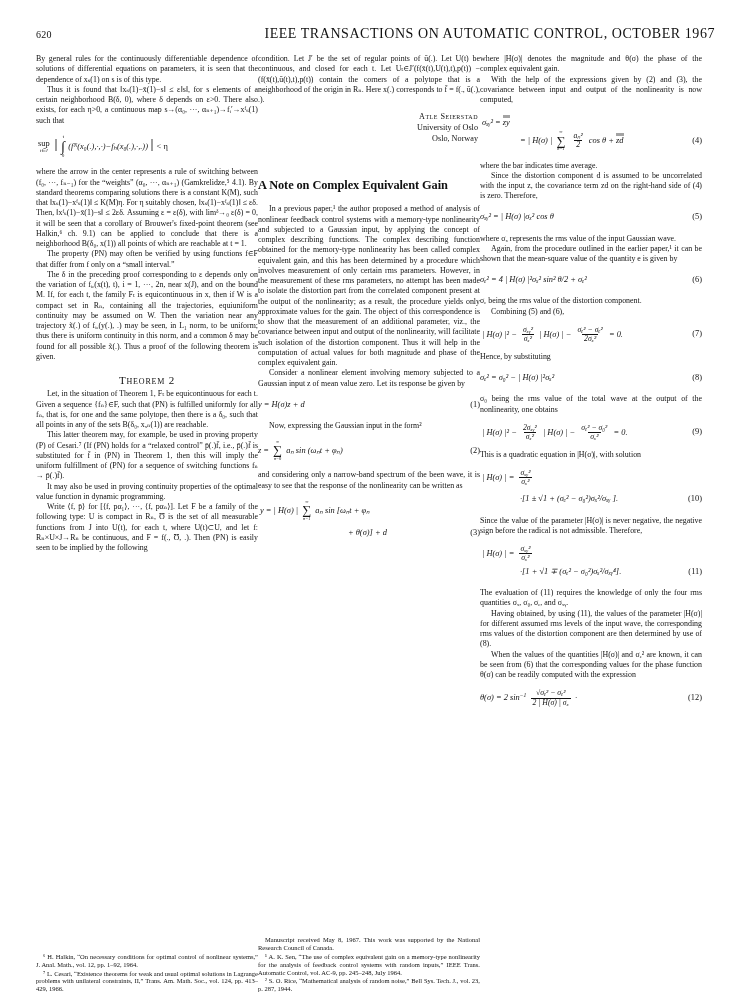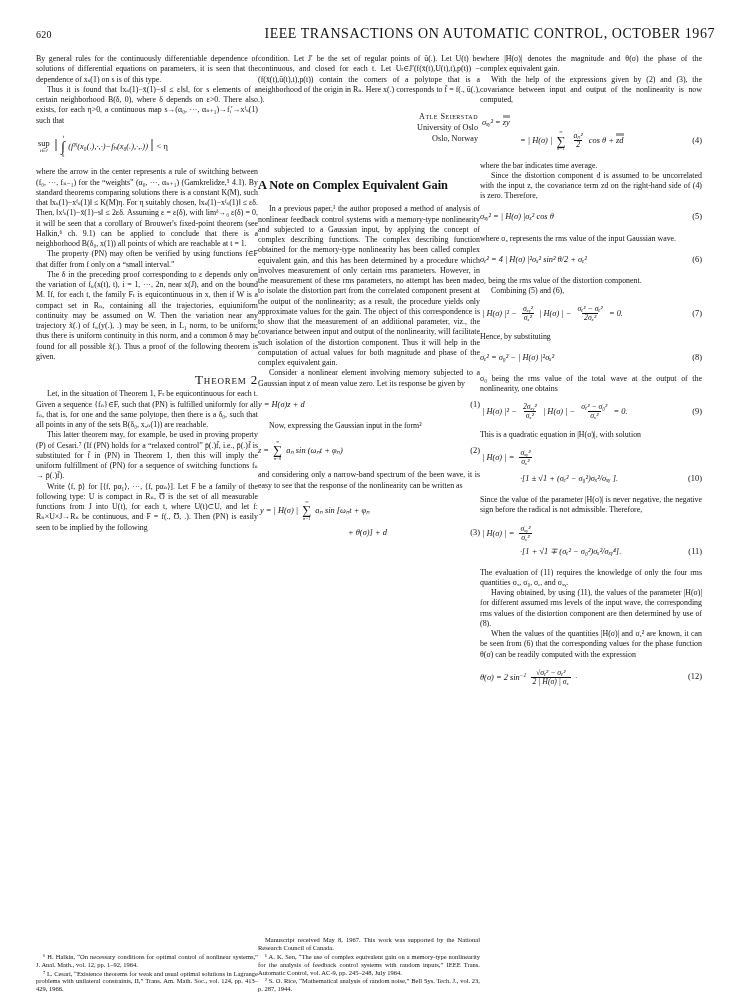--- a/index.html
+++ b/index.html
@@ -156,23 +156,23 @@
   .art-title {
     font-size: 12.4px;
     font-weight: bold;
     margin: 34px 0 12px 0;
     letter-spacing: -0.1px;
     line-height: 14px;
   }
 
   
   .thm-head {
-    text-align: right;
+    text-align: center;
     font-variant: small-caps;
-    font-size: 13px;
+    font-size: 11px;
     letter-spacing: 0.8px;
     margin: 13px 0 4px 0;
   }
 
   
   .signature {
     text-align: right;
     font-size: 8.2px;
     line-height: 11px;
     margin-top: 6px;
@@ -237,20 +237,21 @@
         </div>
 
         <p class="noindent">where the arrow in the center represents a rule of switching between (f₀, ···, fₙ₋₁) for the “weights” (α₀, ···, αₙ₊₁) (Gamkrelidze,⁵ 4.1). By standard theorems comparing solutions there is a constant K(M), such that ‖xₛ(1)−xᶠₛ(1)‖ ≤ K(M)η. For η suitably chosen, ‖xₛ(1)−xᶠₛ(1)‖ ≤ εδ. Then, ‖xᶠₛ(1)−x̄(1)−s‖ ≤ 2εδ. Assuming ε = ε(δ), with limᵟ→₀ ε(δ) = 0, it will be seen that a corollary of Brouwer's fixed-point theorem (see Halkin,⁶ ch. 9.1) can be applied to conclude that there is a neighborhood B(δ₀, x(1)) all points of which are reachable at t = 1.</p>
         <p>The property (PN) may often be verified by using functions f∈F that differ from f only on a “small interval.”</p>
         <p>The δ in the preceding proof corresponding to ε depends only on the variation of fᵢₑ(x(t), t), i = 1, ···, 2n, near x(J), and on the bound M. If, for each t, the family Fₜ is equicontinuous in x, then if W is a compact set in Rₙ, containing all the trajectories, equiuniform continuity may be assumed on W. Then the variation near any trajectory x̃(.) of fᵢₑ(y(.), .) may be seen, in L₁ norm, to be uniform; thus there is uniform continuity in this norm, and a common δ may be found for all possible x̃(.). Thus a proof of the following theorem is given.</p>
 
         <div class="thm-head">Theorem 2</div>
 
         <p>Let, in the situation of Theorem 1, Fₜ be equicontinuous for each t. Given a sequence {fₙ}∈F, such that (PN) is fulfilled uniformly for all fₙ, that is, for one and the same polytope, then there is a δ₀, such that all points in any of the sets B(δ₀, xₓₙ(1)) are reachable.</p>
         <p>This latter theorem may, for example, be used in proving property (P) of Cesari.⁷ (If (PN) holds for a “relaxed control” p̄(.)f̄, i.e., p̄(.)f̄ is substituted for f̄ in (PN) in Theorem 1, then this will imply the uniform fulfillment of (PN) for a sequence of switching functions fₙ → p̄(.)f̄).</p>
+        <p>It may also be used in proving continuity properties of the optimal value function in dynamic programming.</p>
         <p>Write ⟨f, p̄⟩ for [⟨f, pα₁⟩, ···, ⟨f, pαₙ⟩]. Let F be a family of the following type: U is compact in Rₙ, Ʊ is the set of all measurable functions from J into U(t), for each t, where U(t)⊂U, and let f: Rₙ×U×J→Rₙ be continuous, and F = f(., Ʊ, .). Then (PN) is easily seen to be implied by the following</p>
       </div>
 
       <div class="footnotes">
         <div class="rule"></div>
         <p>⁶ H. Halkin, “On necessary conditions for optimal control of nonlinear systems,” J. Anal. Math., vol. 12, pp. 1–92, 1964.</p>
         <p>⁷ L. Cesari, “Existence theorems for weak and usual optimal solutions in Lagrange problems with unilateral constraints, II,” Trans. Am. Math. Soc., vol. 124, pp. 413–429, 1966.</p>
       </div>
     </div>
 
@@ -349,20 +350,21 @@
 
         <p class="noindent">where the bar indicates time average.</p>
         <p>Since the distortion component d is assumed to be uncorrelated with the input z, the covariance term zd on the right-hand side of (4) is zero. Therefore,</p>
 
         <div class="eq">
           <span class="body">σₓᵧ² = | H(σ) |σₓ² cos θ</span>
           <span class="tag">(5)</span>
         </div>
 
         <p class="noindent">where σₓ represents the rms value of the input Gaussian wave.</p>
+        <p>Again, from the procedure outlined in the earlier paper,¹ it can be shown that the mean-square value of the quantity e is given by</p>
 
         <div class="eq">
           <span class="body">σₑ² = 4 | H(σ) |²σₓ² sin² θ/2 + σₑ²</span>
           <span class="tag">(6)</span>
         </div>
 
         <p class="noindent">σₑ being the rms value of the distortion component.</p>
         <p>Combining (5) and (6),</p>
 
         <div class="eq eq-left">

